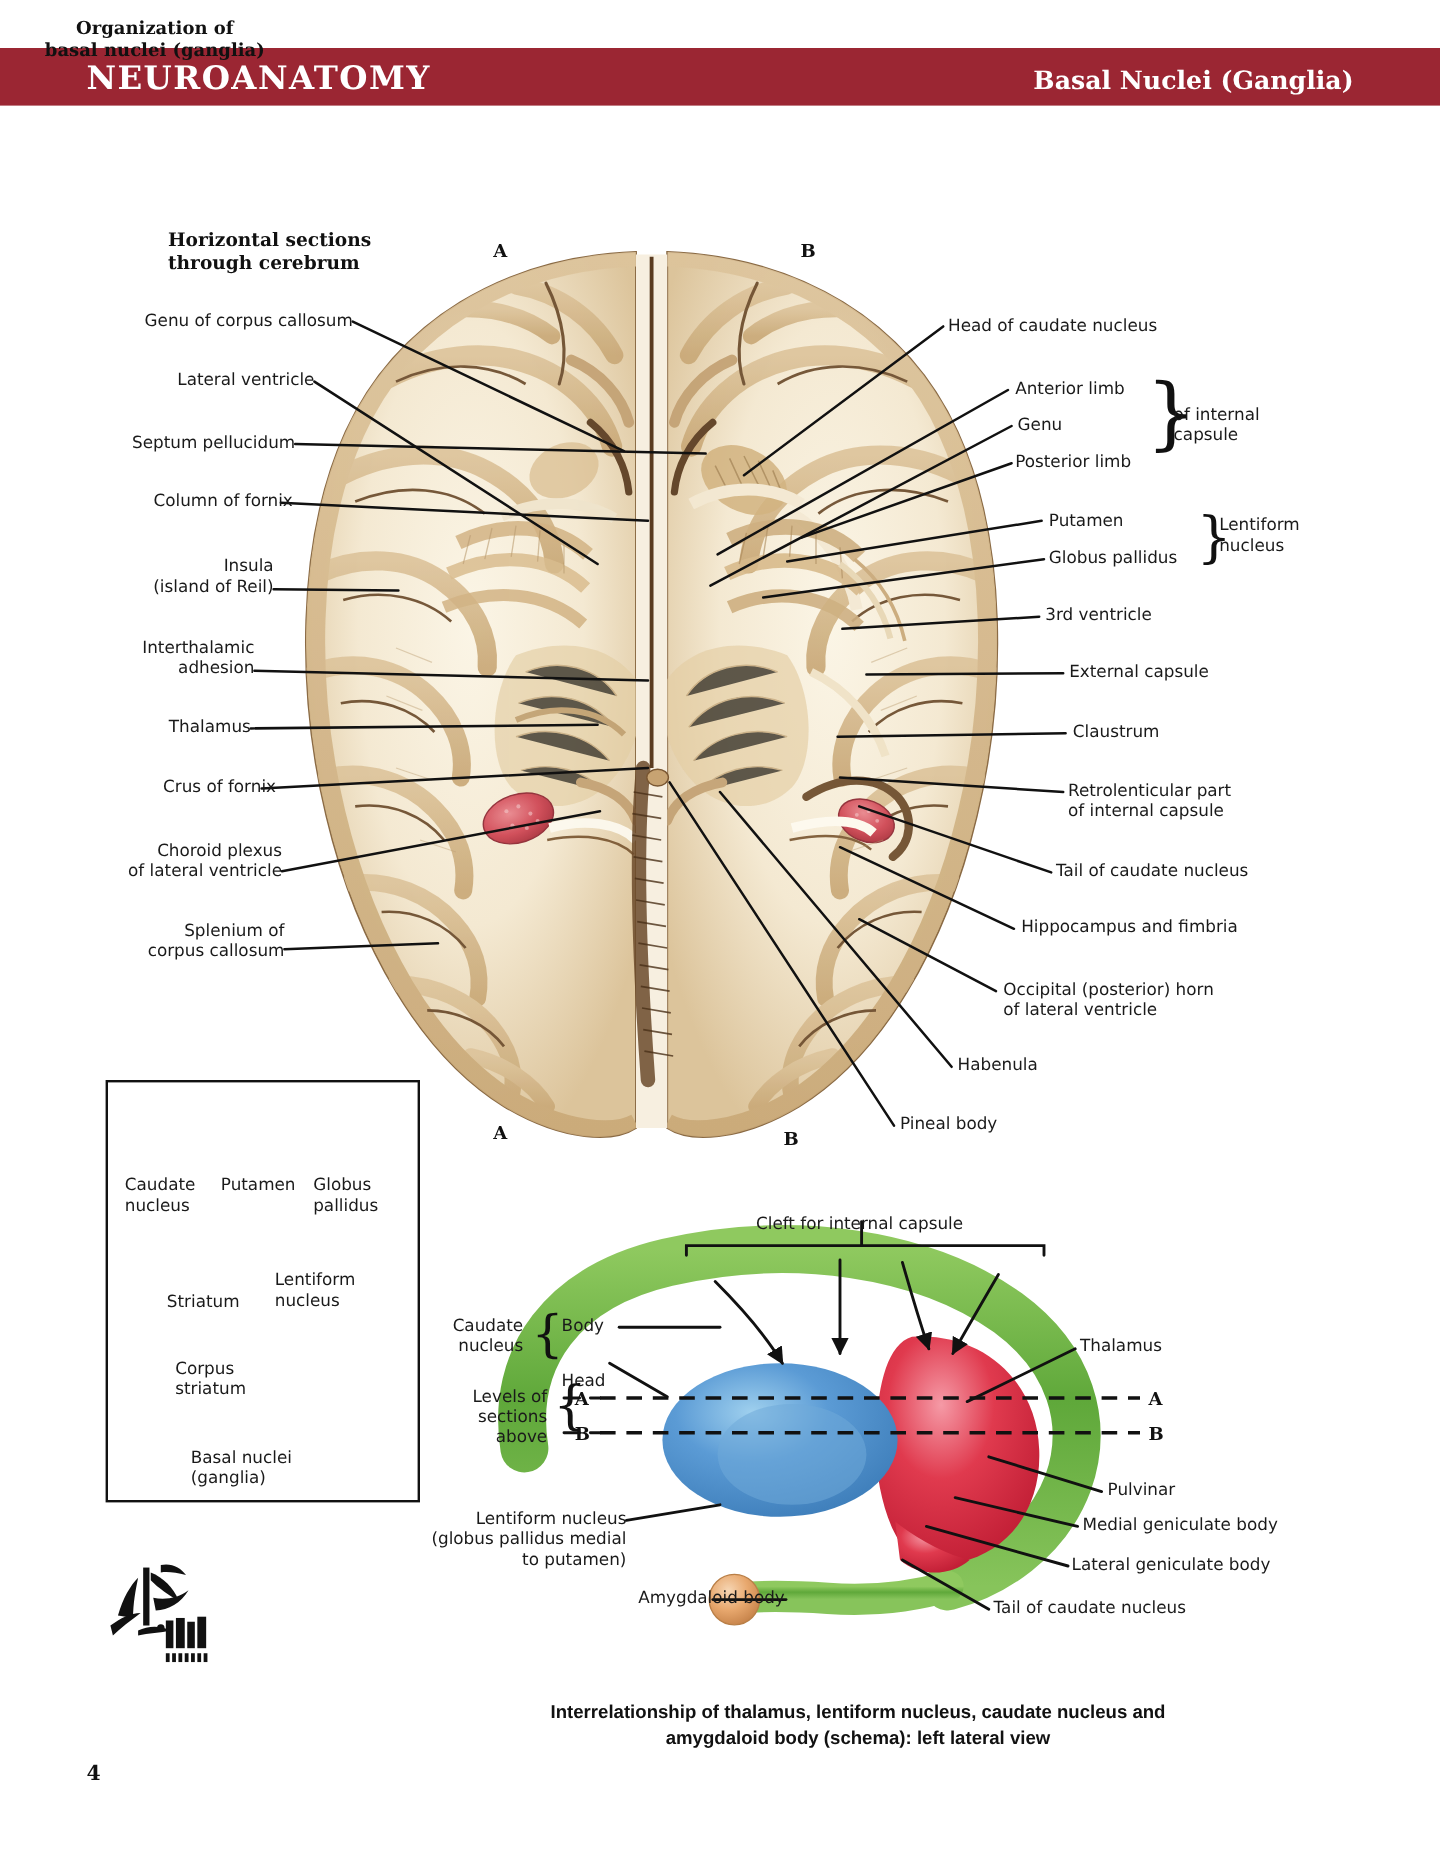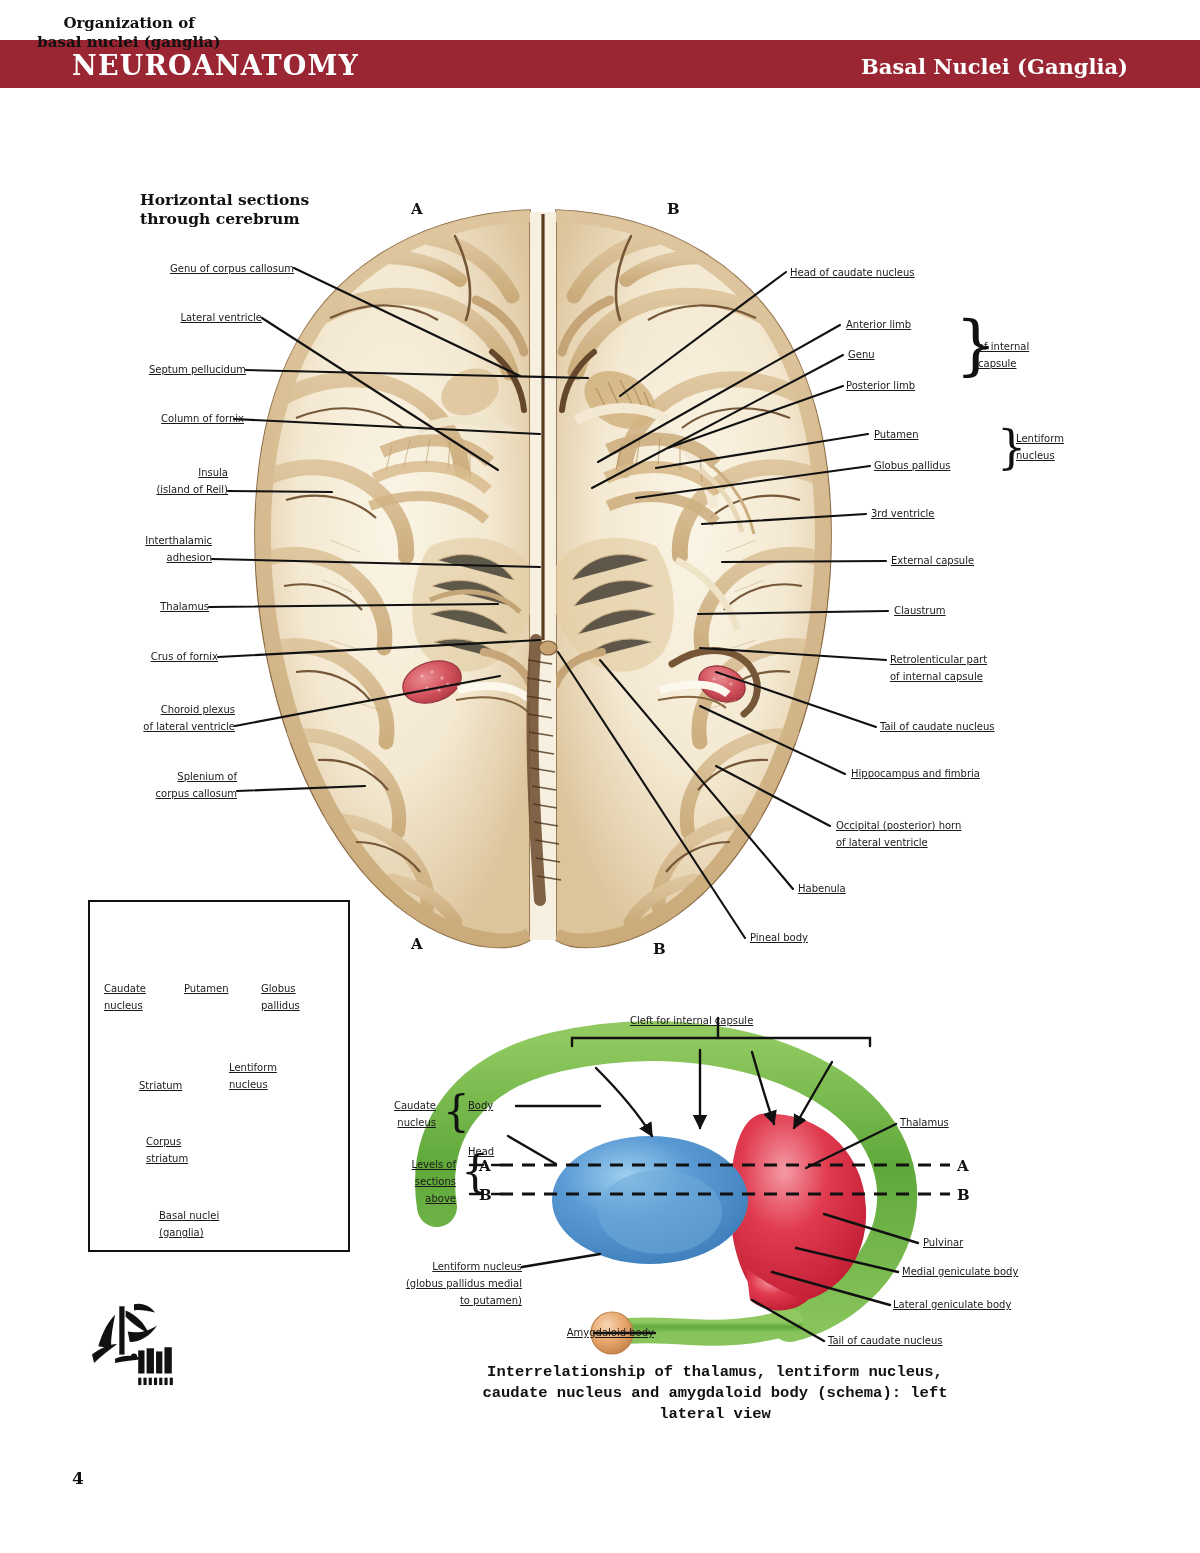--- a/index.html
+++ b/index.html
@@ -10,22 +10,22 @@
   .banner{position:absolute;left:0;top:40px;width:1200px;height:48px;
           background:#9b2633;}
   .banner-title{position:absolute;left:72px;top:50px;font-size:27px;
           font-weight:bold;letter-spacing:1.2px;color:#fff;
           font-family:"DejaVu Serif","Liberation Serif",serif;}
   .banner-sub{position:absolute;right:72px;top:54px;font-size:21px;
           font-weight:bold;color:#fff;
           font-family:"DejaVu Serif","Liberation Serif",serif;}
 
   
-  .lbl{position:absolute;font-size:10px;line-height:17px;color:#1a1a1a;
-       white-space:pre;text-decoration:underline;}
+  .lbl{position:absolute;font-size:14px;line-height:17px;color:#1a1a1a;
+       white-space:pre;}
   .lbl.r{text-align:right;}
   .ttl{position:absolute;font-size:15.5px;font-weight:bold;line-height:19px;
        white-space:pre;
        font-family:"DejaVu Serif","Liberation Serif",serif;margin-left:46px;}
   .ab{position:absolute;font-size:15px;font-weight:bold;
       font-family:"DejaVu Serif","Liberation Serif",serif;}
 
   
   svg.layer{position:absolute;left:0;top:0;width:1200px;height:1553px;
             overflow:visible;pointer-events:none;}
@@ -35,23 +35,23 @@
           border:2.5px solid #111;background:#fff;}
   .orgttl{position:absolute;left:0;top:14px;width:258px;text-align:center;
           font-size:15px;font-weight:bold;line-height:19px;
           font-family:"DejaVu Serif","Liberation Serif",serif;}
 
   
   .pageno{position:absolute;left:72px;top:1468px;font-size:17px;font-weight:bold;
           font-family:"DejaVu Serif","Liberation Serif",serif;}
 
   
-  .caption{position:absolute;left:455px;top:1362px;width:520px;
+  .caption{position:absolute;left:455px;top:1417px;width:520px;
            font-size:15.5px;font-weight:bold;line-height:21px;text-align:center;
-           font-family:Liberation Mono, monospace;}
+           font-family:Liberation Sans, sans-serif;}
 
   .brace{position:absolute;font-size:40px;line-height:1;color:#111;
          font-family:"DejaVu Serif","Liberation Serif",serif;}
 </style>
 </head>
 <body>
 
 <div class="banner"></div>
 <div class="banner-title">NEUROANATOMY</div>
 <div class="banner-sub">Basal Nuclei (Ganglia)</div>
@@ -405,21 +405,21 @@
 
 <div class="lbl r" style="left:0px;top:260px;width:294px;">Genu of corpus callosum</div>
 <div class="lbl r" style="left:0px;top:309px;width:262px;">Lateral ventricle</div>
 <div class="lbl r" style="left:0px;top:361px;width:246px;">Septum pellucidum</div>
 <div class="lbl r" style="left:0px;top:410px;width:234px;padding-left:10px;">Column of fornix</div>
 <div class="lbl r" style="left:0px;top:464px;width:228px;">Insula
 (island of Reil)</div>
 <div class="lbl r" style="left:0px;top:532px;width:212px;">Interthalamic
 adhesion</div>
 <div class="lbl r" style="left:0px;top:598px;width:209px;">Thalamus</div>
-<div class="lbl r" style="left:0px;top:648px;width:218px;">Crus of fornix</div>
+<div class="lbl r" style="left:12px;top:648px;width:218px;">Crus of fornix</div>
 <div class="lbl r" style="left:0px;top:701px;width:235px;">Choroid plexus
 of lateral ventricle</div>
 <div class="lbl r" style="left:0px;top:768px;width:237px;">Splenium of
 corpus callosum</div>
 
 <div class="lbl" style="left:790px;top:264px;">Head of caudate nucleus</div>
 <div class="lbl" style="left:846px;top:316px;">Anterior limb</div>
 <div class="lbl" style="left:848px;top:346px;">Genu</div>
 <div class="lbl" style="left:846px;top:377px;">Posterior limb</div>
 <div class="lbl" style="left:874px;top:426px;">Putamen</div>

